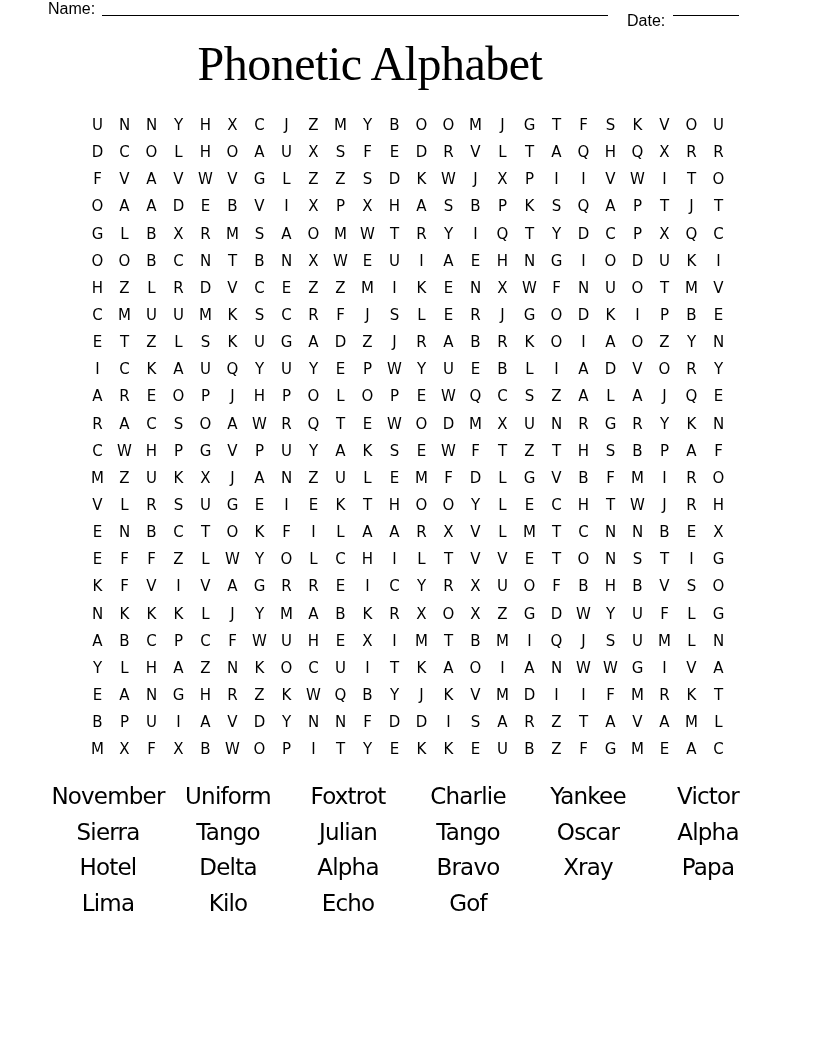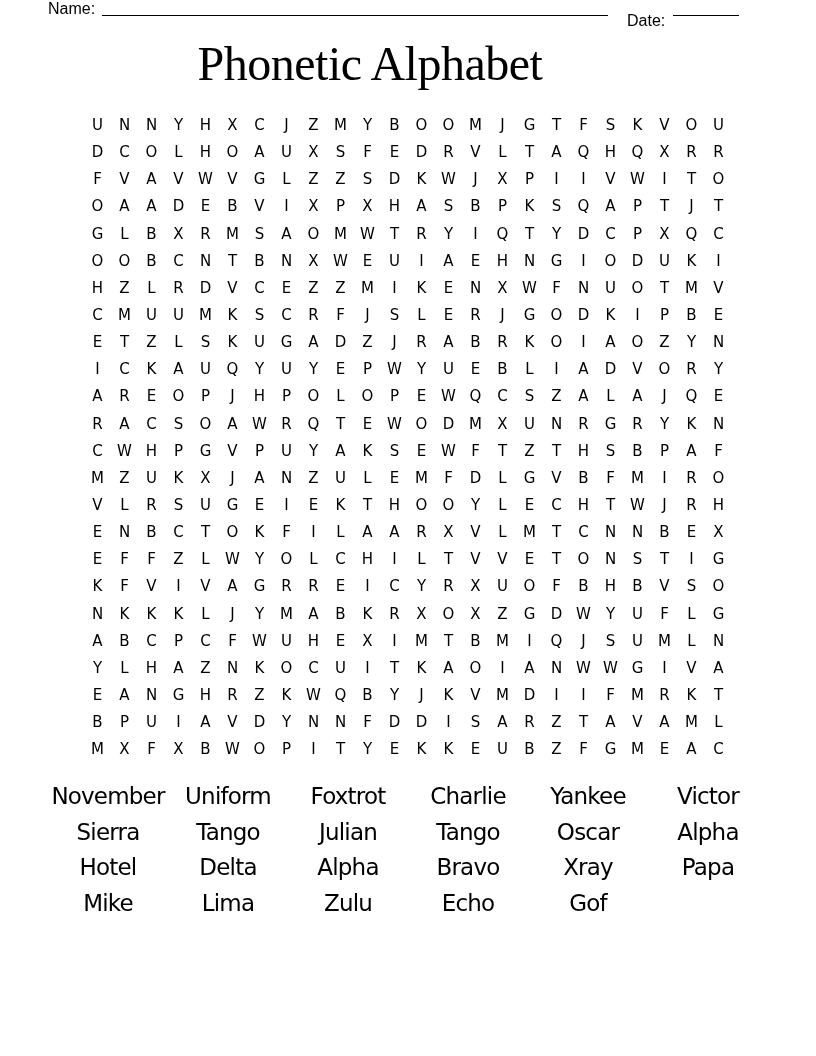--- a/index.html
+++ b/index.html
@@ -638,18 +638,17 @@
     <div class="word">Julian</div>
     <div class="word">Tango</div>
     <div class="word">Oscar</div>
     <div class="word">Alpha</div>
     <div class="word">Hotel</div>
     <div class="word">Delta</div>
     <div class="word">Alpha</div>
     <div class="word">Bravo</div>
     <div class="word">Xray</div>
     <div class="word">Papa</div>
-    <div class="word">Mike</div>
     <div class="word">Lima</div>
-    <div class="word">Zulu</div>
+    <div class="word">Kilo</div>
     <div class="word">Echo</div>
     <div class="word">Gof</div>
   </div>
 
 </body></html>

